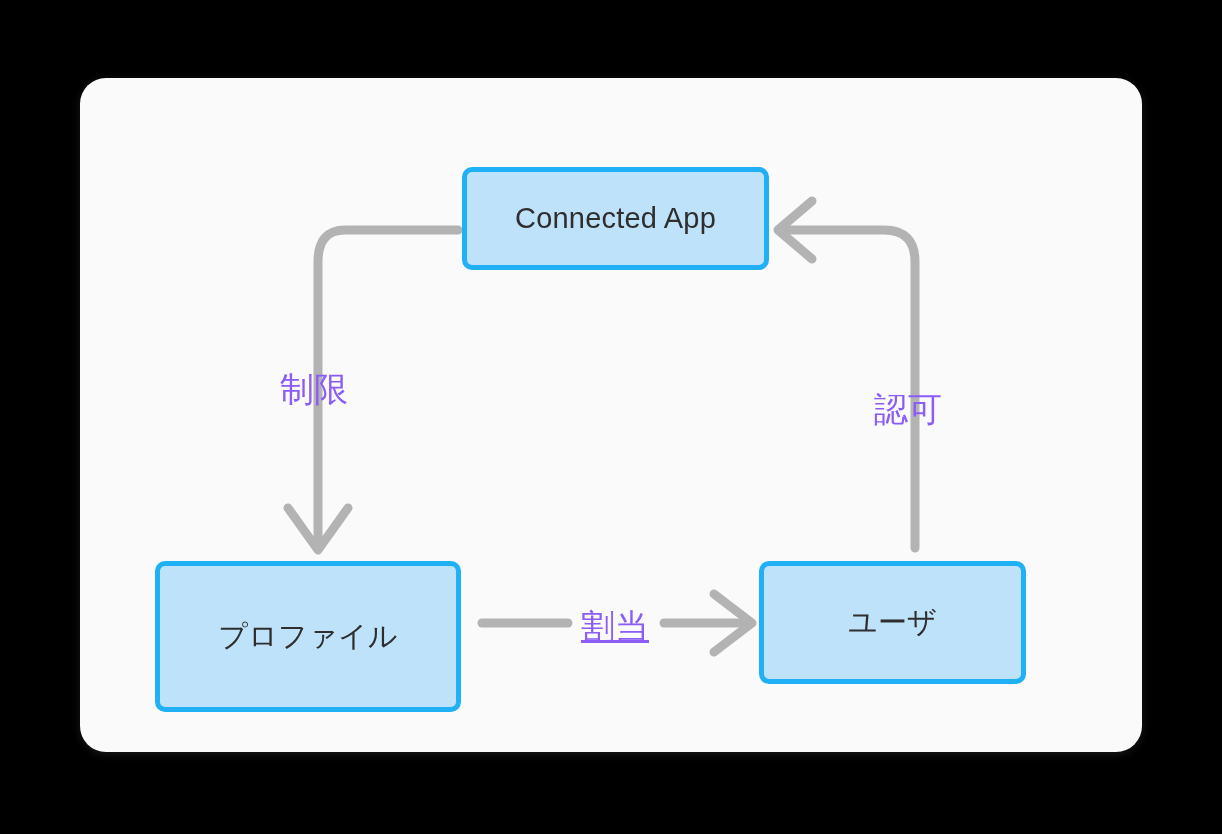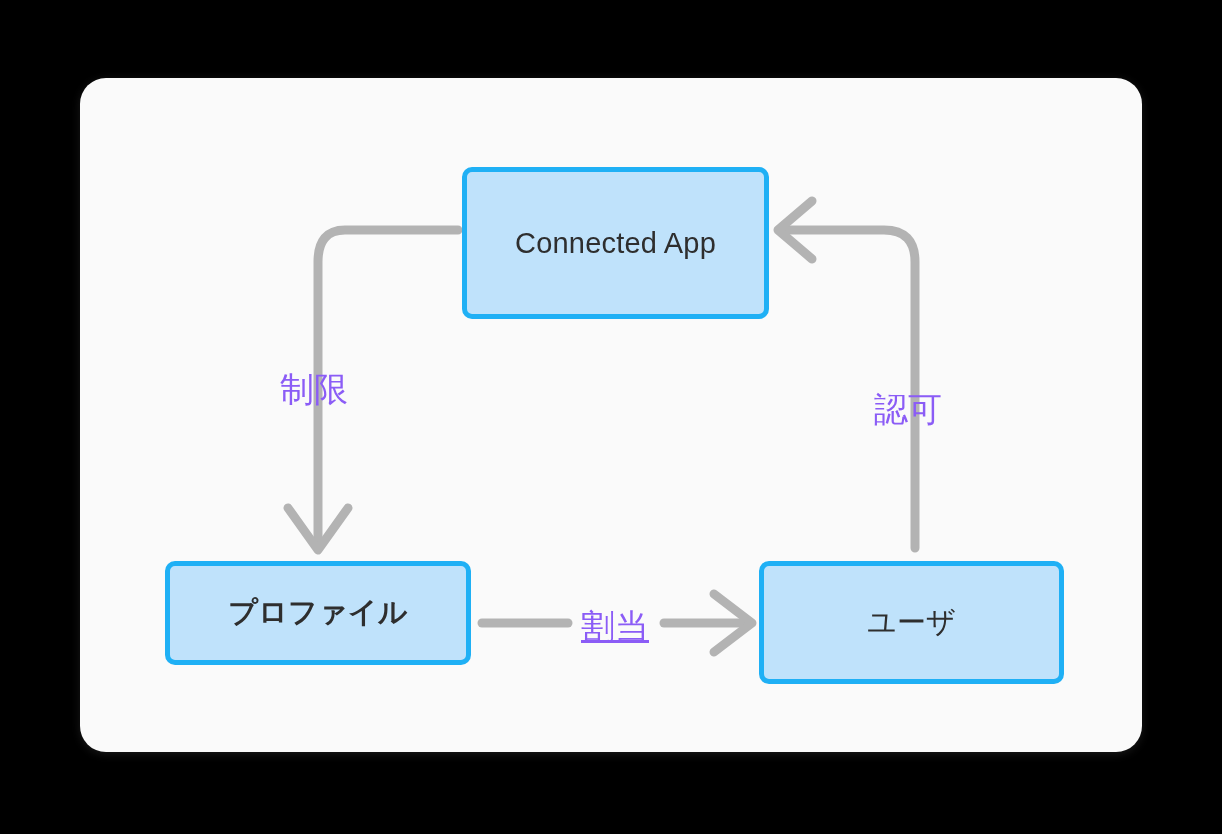--- a/index.html
+++ b/index.html
@@ -51,33 +51,32 @@
     color: #2E2E2E;
     font-size: 29px;
     font-weight: 400;
     letter-spacing: 0.2px;
     white-space: nowrap;
   }
   #node-connected-app {
     left: 462px;
     top: 167px;
     width: 307px;
-    height: 152px;
+    height: 103px;
   }
   #node-profile {
-    left: 165px;
+    left: 155px;
     top: 561px;
     width: 306px;
-    height: 104px;
-    font-weight: bold;
+    height: 151px;
   }
   #node-user {
     left: 759px;
     top: 561px;
-    width: 305px;
+    width: 267px;
     height: 123px;
   }
   .edge-label {
     position: absolute;
     color: #8b5cf6;
     font-size: 34px;
     white-space: nowrap;
     line-height: 1;
   }
   #label-restrict {

